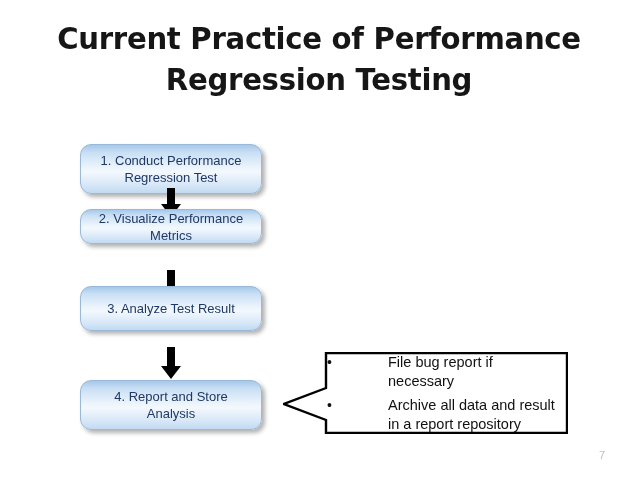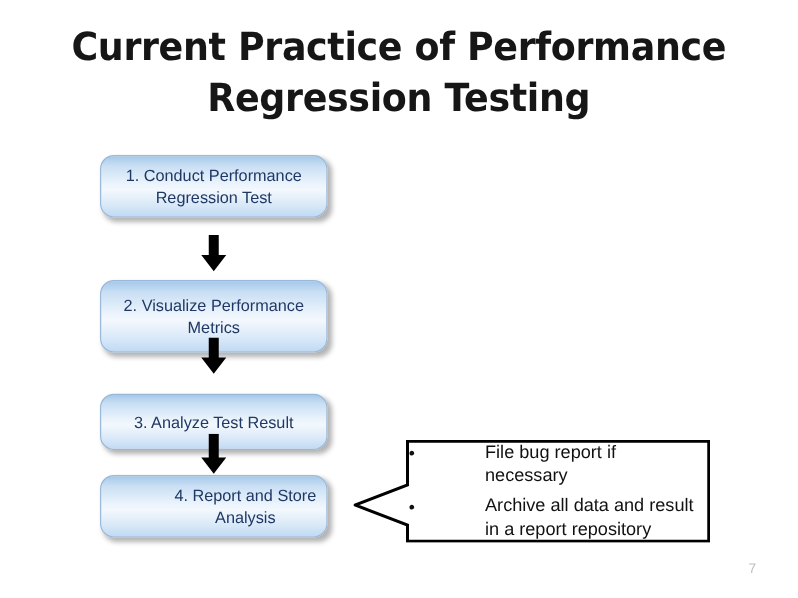--- a/index.html
+++ b/index.html
@@ -60,24 +60,24 @@
     align-items: center;
     justify-content: center;
     text-align: center;
     color: #1f3864;
     font-size: 13px;
     line-height: 17px;
     padding: 0 8px;
     white-space: pre-line;
   }
 
-  #box1 { top: 124px; height: 50px; }
-  #box2 { top: 224px; height: 58px; }
-  #box3 { top: 315px; height: 45px; }
-  #box4 { top: 380px; height: 50px; justify-content: flex-end; }
+  #box1 { top: 144px; height: 50px; }
+  #box2 { top: 209px; height: 35px; }
+  #box3 { top: 286px; height: 45px; }
+  #box4 { top: 380px; height: 50px; }
 
   
   .arrow {
     position: absolute;
     left: 159px;
     width: 24px;
     height: 30px;
   }
   #arrow1 { top: 188px; }
   #arrow2 { top: 270px; }

